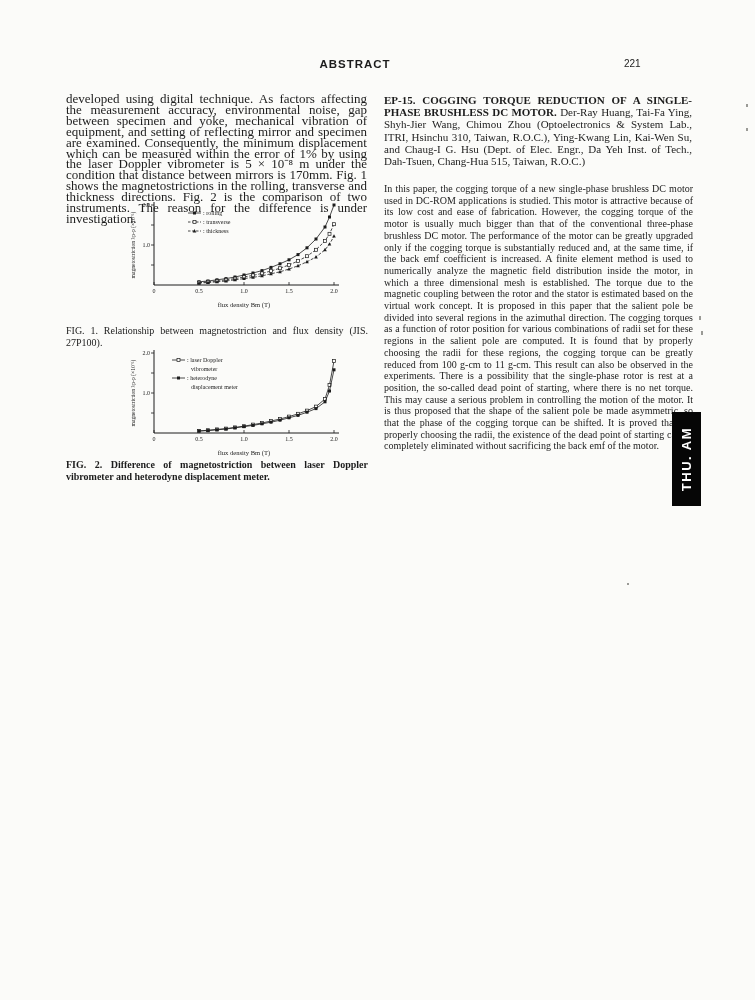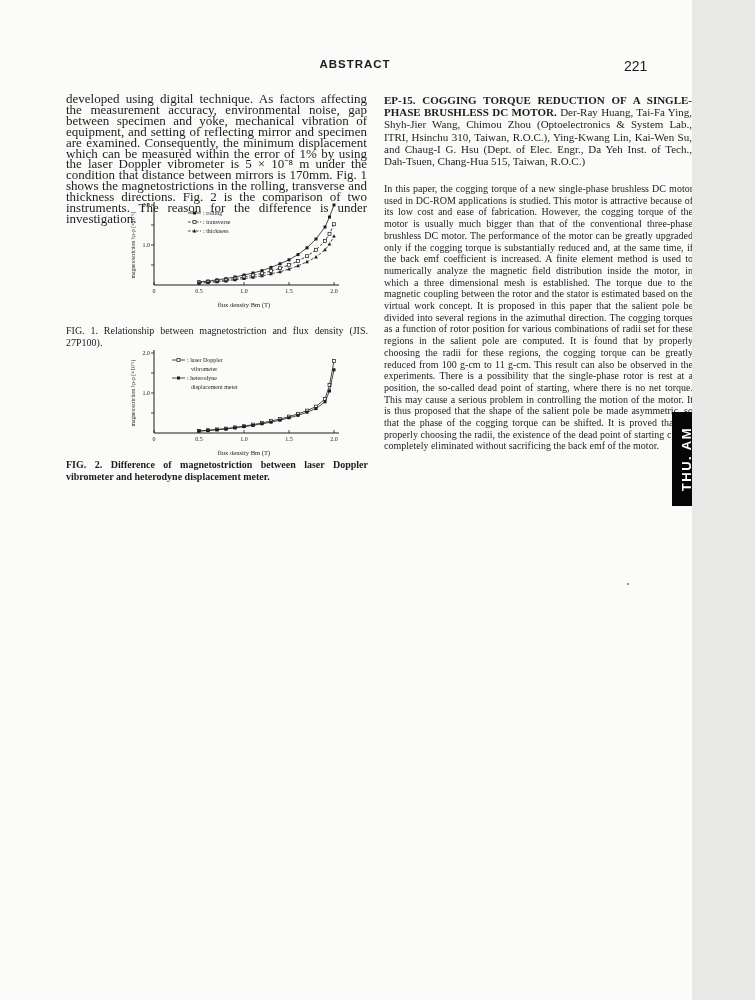--- a/index.html
+++ b/index.html
@@ -1,28 +1,28 @@
 <!DOCTYPE html>
 <html><head>
 <meta charset="utf-8">
 <style>
   html,body{margin:0;padding:0;background:#e8e8e6;}
   .page{
-    position:relative; width:692px; height:1000px;
+    position:relative; width:755px; height:1000px;
     background:#fbfbf9; overflow:hidden;
     font-family:"Liberation Serif", serif; color:#1c1c1c;
   }
   .hdr-title{
     position:absolute; top:58px; left:0; width:710px; text-align:center;
     font-family:"Liberation Sans", sans-serif; font-weight:bold;
     font-size:11.5px; letter-spacing:1px;
   }
   .hdr-page{
     position:absolute; top:58px; left:624px;
-    font-family:"Liberation Sans", sans-serif; font-size:14px;
+    font-family:"Liberation Sans", sans-serif; font-size:10px;
   }
   .leftcol-para{
     position:absolute; left:66px; top:94px; width:301px;
     font-size:13px; line-height:10.9px; text-align:justify;
   }
   .chart-box{ position:absolute; left:128px; width:220px; height:112px; }
   #fig1{ top:199px; }
   #fig2{ top:347px; }
   .fig-caption{
     position:absolute; left:66px; width:302px;

